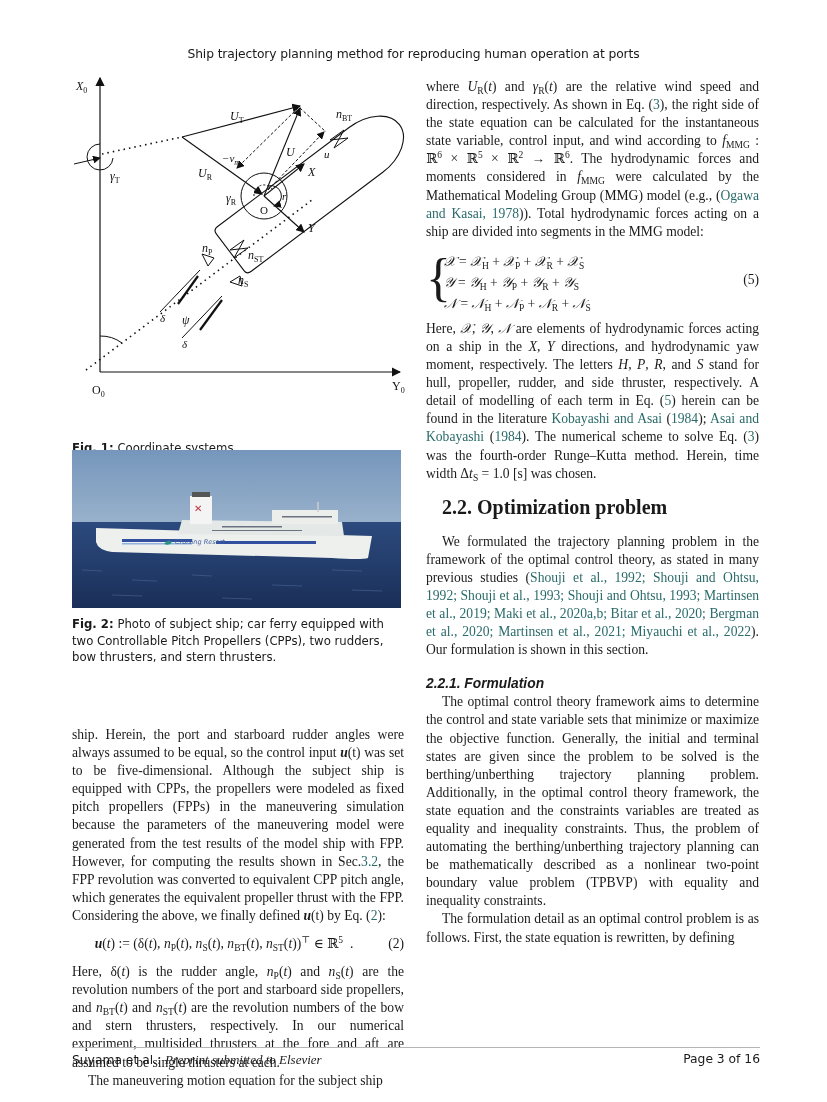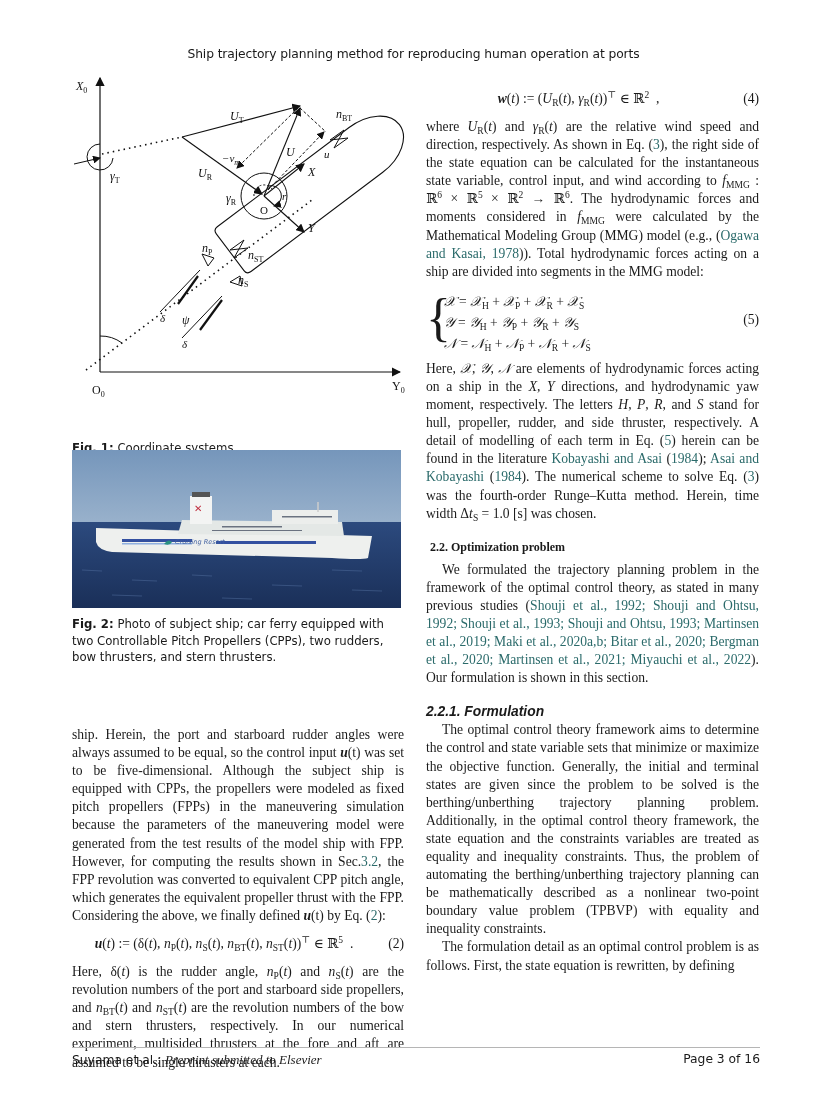--- a/index.html
+++ b/index.html
@@ -10,21 +10,21 @@
   .col-left { left: 72px; }
   .col-right { left: 426px; width: 333px; }
   .para { margin: 0; }
   .indent { text-indent: 16px; }
   .cite { color: #2a6a6a; }
   .eq { position: relative; height: 22px; line-height: 22px; margin: 8px 0; }
   .eq .body { position: absolute; left: 0; right: 28px; text-align: center; font-style: normal; }
   .eq .num { position: absolute; right: 0; }
   .caption { position: absolute; left: 72px; width: 332px; font-family: "DejaVu Sans", "Liberation Sans", sans-serif; font-size: 11.7px; line-height: 16.5px; }
   .caption b { font-weight: bold; }
-  h2.sec { font-family: "Liberation Serif", "DejaVu Serif", serif; font-weight: bold; font-size: 12px; margin: 4px; line-height: 20px; }
+  h2.sec { font-family: "Liberation Serif", "DejaVu Serif", serif; font-weight: bold; font-size: 20px; margin: 16px; line-height: 20px; }
   h3.subsec { font-family: Liberation Sans, sans-serif; font-weight: bold; font-style: italic; font-size: 13.8px; margin: 0; line-height: 18px; }
   .footer-rule { position: absolute; top: 1047px; left: 72px; width: 688px; height: 1px; background: #b5b5b5; }
   .footer-left { position: absolute; top: 1052px; left: 72px; font-size: 12.3px; }
   .footer-left i { font-family: "Liberation Serif", "DejaVu Serif", serif; font-style: italic; font-size: 13px; }
   .footer-right { position: absolute; top: 1052px; right: 67px; font-size: 12.3px; }
   .figure1 { position: absolute; left: 72px; top: 72px; width: 336px; height: 330px; }
   .photo { position: absolute; left: 72px; top: 450px; width: 329px; height: 158px; overflow: hidden; }
   sub { font-size: 70%; vertical-align: -3px; line-height: 0; }
   sup { font-size: 70%; vertical-align: 5px; line-height: 0; }
   .bi { font-weight: bold; font-style: italic; }
@@ -176,30 +176,27 @@
 
 <div class="col col-left" style="top:726px;">
   <p class="para"><span>ship. Herein, the port and starboard rudder angles were always assumed to be equal, so the control input </span><span class="bi">u</span><span>(t) was set to be five-dimensional. Although the subject ship is equipped with CPPs, the propellers were modeled as fixed pitch propellers (FPPs) in the maneuvering simulation because the parameters of the maneuvering model were generated from the test results of the model ship with FPP. However, for computing the results shown in Sec.</span><span class="cite">3.2</span><span>, the FPP revolution was converted to equivalent CPP pitch angle, which generates the equivalent propeller thrust with the FPP. Considering the above, we finally defined </span><span class="bi">u</span><span>(t) by Eq. (</span><span class="cite">2</span><span>):</span></p>
 
   <div class="eq">
     <span class="body"><span class="bi">u</span>(<span class="it">t</span>) := (δ(<span class="it">t</span>), <span class="it">n</span><sub>P</sub>(<span class="it">t</span>), <span class="it">n</span><sub>S</sub>(<span class="it">t</span>), <span class="it">n</span><sub>BT</sub>(<span class="it">t</span>), <span class="it">n</span><sub>ST</sub>(<span class="it">t</span>))<sup>⊤</sup> ∈ ℝ<sup>5</sup> &nbsp;.</span>
     <span class="num">(2)</span>
   </div>
 
   <p class="para">Here, δ(<span class="it">t</span>) is the rudder angle, <span class="it">n</span><sub>P</sub>(<span class="it">t</span>) and <span class="it">n</span><sub>S</sub>(<span class="it">t</span>) are the revolution numbers of the port and starboard side propellers, and <span class="it">n</span><sub>BT</sub>(<span class="it">t</span>) and <span class="it">n</span><sub>ST</sub>(<span class="it">t</span>) are the revolution numbers of the bow and stern thrusters, respectively. In our numerical experiment, multisided thrusters at the fore and aft are assumed to be single thrusters at each.</p>
+  <p class="para indent">The maneuvering motion equation for the subject ship</p>
 </div>
 
 <div class="col col-right" style="top:78px;">
 
 
 
-  <div class="eq" style="margin:10px 0 8px;">
-    <span class="body"><span class="bi">w</span>(<span class="it">t</span>) := (<span class="it">U</span><sub>R</sub>(<span class="it">t</span>), <span class="it">γ</span><sub>R</sub>(<span class="it">t</span>))<sup>⊤</sup> ∈ ℝ<sup>2</sup> &nbsp;,</span>
-    <span class="num">(4)</span>
-  </div>
 
   <p class="para">where <span class="it">U</span><sub>R</sub>(<span class="it">t</span>) and <span class="it">γ</span><sub>R</sub>(<span class="it">t</span>) are the relative wind speed and direction, respectively. As shown in Eq. (<span class="cite">3</span>), the right side of the state equation can be calculated for the instantaneous state variable, control input, and wind according to <span class="it">f</span><sub>MMG</sub> : ℝ<sup>6</sup> × ℝ<sup>5</sup> × ℝ<sup>2</sup> → ℝ<sup>6</sup>. The hydrodynamic forces and moments considered in <span class="it">f</span><sub>MMG</sub> were calculated by the Mathematical Modeling Group (MMG) model (e.g., (<span class="cite">Ogawa and Kasai, 1978</span>)). Total hydrodynamic forces acting on a ship are divided into segments in the MMG model:</p>
 
   <div style="position:relative; height:62px; margin:10px 0 6px;">
     <span style="position:absolute; left:0; top:-4px; font-size:52px; line-height:62px; font-weight:100;">{</span>
     <div style="position:absolute; left:18px; top:0; line-height:20px;">
       <div><span class="cal">𝒳</span> = <span class="cal">𝒳</span><sub>H</sub> + <span class="cal">𝒳</span><sub>P</sub> + <span class="cal">𝒳</span><sub>R</sub> + <span class="cal">𝒳</span><sub>S</sub></div>
       <div><span class="cal">𝒴</span> = <span class="cal">𝒴</span><sub>H</sub> + <span class="cal">𝒴</span><sub>P</sub> + <span class="cal">𝒴</span><sub>R</sub> + <span class="cal">𝒴</span><sub>S</sub></div>
       <div><span class="cal">𝒩</span> = <span class="cal">𝒩</span><sub>H</sub> + <span class="cal">𝒩</span><sub>P</sub> + <span class="cal">𝒩</span><sub>R</sub> + <span class="cal">𝒩</span><sub>S</sub></div>
     </div>

